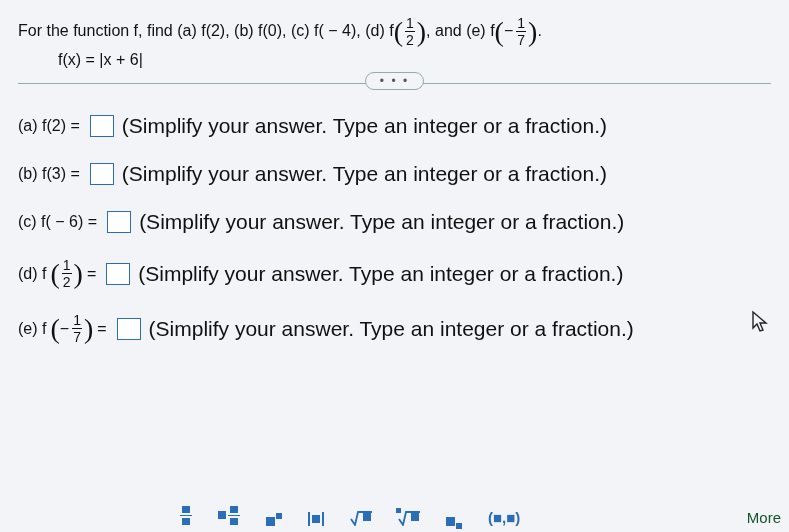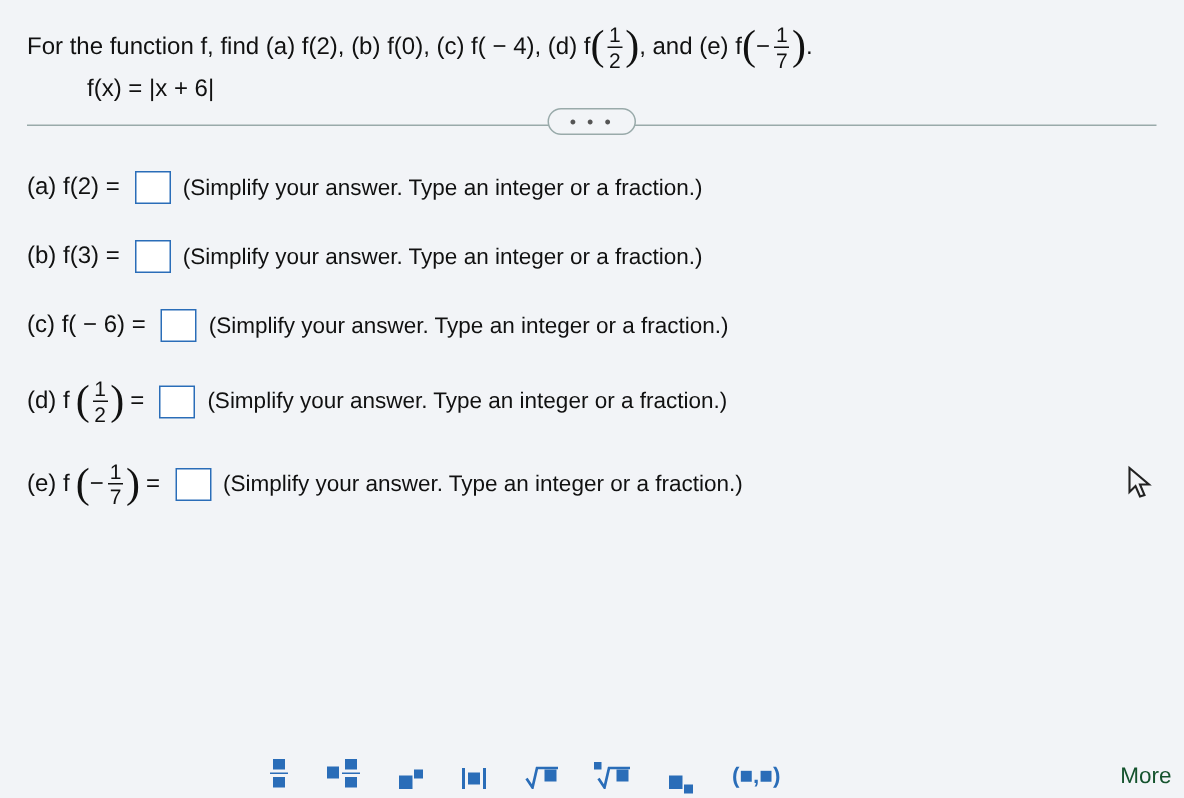--- a/index.html
+++ b/index.html
@@ -7,21 +7,21 @@
 .prompt{font-size:16px;line-height:1.9;margin-bottom:2px}
 .fn{font-size:16px;margin:4px 0 14px 40px}
 hr{border:none;border-top:1px solid #9aa;margin:0}
 .ellipsis-wrap{display:flex;justify-content:center;margin-top:-12px}
 .ellipsis{background:#f2f4f7;border:1px solid #9aa;border-radius:12px;padding:1px 14px;font-size:12px;letter-spacing:2px;color:#555}
 .answers{margin-top:18px}
 .line{display:flex;align-items:center;font-size:16px;margin:24px 0}
 .label{margin-right:4px}
 .eq{margin:0 4px}
 .box{display:inline-block;width:22px;height:20px;border:1px solid #2a6db8;background:#fff;margin:0 6px;vertical-align:middle}
-.hint{font-size:15px;margin-left:2px}
+.hint{font-size:21px;margin-left:2px}
 .frac{display:inline-flex;flex-direction:column;align-items:center;vertical-align:middle;line-height:1;margin:0 2px}
 .frac .n,.frac .d{font-size:14px;padding:0 1px}
 .frac .bar{width:100%;border-top:1.3px solid #111;margin:1px 0}
 .paren{font-size:28px;line-height:1;font-weight:300;vertical-align:middle;font-family:'Times New Roman',serif}
 .toolbar{position:absolute;bottom:6px;left:0;right:0;display:flex;gap:26px;padding:6px 60px 0 180px;align-items:flex-end}
 .tbitem{color:#2a6db8;font-size:15px;display:flex;align-items:center}
 .mini-frac{display:inline-flex;flex-direction:column;align-items:center;line-height:1}
 .mini-frac span{width:8px;height:7px;background:#2a6db8;margin:1px 0}
 .mini-frac .b{width:12px;height:1.5px;background:#2a6db8;margin:1px 0}
 .mini-mix{display:flex;align-items:center;gap:2px}

